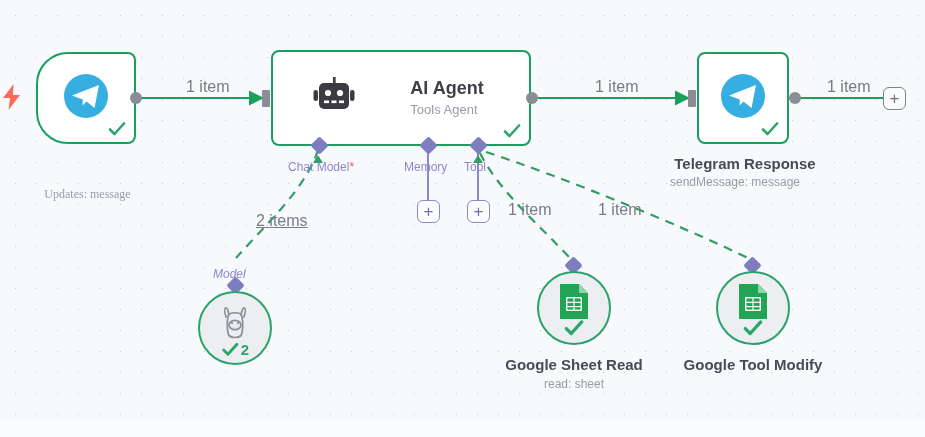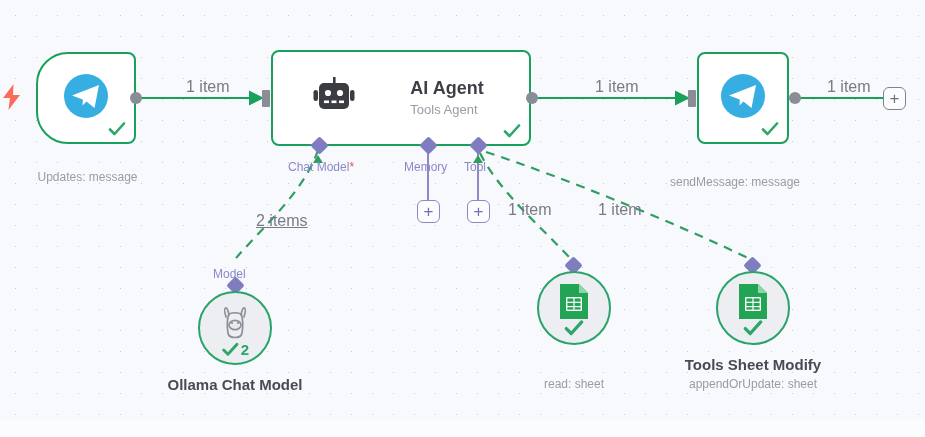--- a/index.html
+++ b/index.html
@@ -208,21 +208,21 @@
         <path d="M20.5 33.5 L20.8 27.5 L33 17.5 L20.8 27.5 Z" fill="#d7e8f2"></path>
       </svg>
     </span>
     <span class="node-check">
       <svg width="20" height="20" viewBox="0 0 20 20" xmlns="http://www.w3.org/2000/svg">
         <path d="M3 10.5 L7.5 15 L17 4.5" stroke="#2ca66a" stroke-width="2.6" fill="none" stroke-linecap="round" stroke-linejoin="round"></path>
       </svg>
     </span>
   </div>
   <div class="out-dot" style="left:130px; top:92px;"></div>
-  <div class="node-sub" style="left:0px; top:170px; width:175px;">Updates: message</div>
+  <div class="node-sub" style="left:0px; top:187px; width:175px;font-family:Liberation Serif, serif;">Updates: message</div>
 
   <div class="in-box" style="left:262px; top:90px;"></div>
   <div class="node agent" style="left:271px; top:50px; width:260px; height:96px;">
     <div style="display:flex; align-items:center; gap:18px; margin-left:-6px;">
       <span>
         <svg width="44" height="44" viewBox="0 0 44 44" xmlns="http://www.w3.org/2000/svg">
           <rect x="21" y="3" width="2.6" height="6" fill="#3b3b42"></rect>
           <rect x="1.5" y="16" width="4.5" height="11" rx="2.2" fill="#3b3b42"></rect>
           <rect x="38" y="16" width="4.5" height="11" rx="2.2" fill="#3b3b42"></rect>
           <rect x="7" y="9" width="30" height="26" rx="5" fill="#3b3b42"></rect>
@@ -266,25 +266,26 @@
         <path d="M20.5 33.5 L20.8 27.5 L33 17.5 L20.8 27.5 Z" fill="#d7e8f2"></path>
       </svg>
     </span>
     <span class="node-check">
       <svg width="20" height="20" viewBox="0 0 20 20" xmlns="http://www.w3.org/2000/svg">
         <path d="M3 10.5 L7.5 15 L17 4.5" stroke="#2ca66a" stroke-width="2.6" fill="none" stroke-linecap="round" stroke-linejoin="round"></path>
       </svg>
     </span>
   </div>
   <div class="out-dot" style="left:789px; top:92px;"></div>
+  <div class="node-title" style="left:655px; top:155px; width:180px;">Telegram Response</div>
   <div class="node-sub" style="left:645px; top:175px; width:180px;">sendMessage: message</div>
 
   <div class="plus-btn gray" style="left:883px; top:87px;">+</div>
 
-  <div class="port-label" style="left:213px; top:267px;">Model</div>
+  <div class="port-label" style="left:213px; top:267px;font-style:italic;">Model</div>
   <div class="diamond" style="left:229px; top:279px;"></div>
   <div class="cnode" style="left:198px; top:291px;">
     <span style="margin-top:-7px;">
       <svg width="34" height="36" viewBox="0 0 34 36" xmlns="http://www.w3.org/2000/svg">
         <g fill="none" stroke="#8d8f99" stroke-width="1.7" stroke-linejoin="round" stroke-linecap="round">
           <path d="M8 12 C6.5 7 6 3.5 7.5 3 C9 2.5 10.5 6 11 10"></path>
           <path d="M26 12 C27.5 7 28 3.5 26.5 3 C25 2.5 23.5 6 23 10"></path>
           <path d="M10.5 10 C9 15 9 22 10 28 C10.5 31 12 32.5 17 32.5 C22 32.5 23.5 31 24 28 C25 22 25 15 23.5 10 C22 7 12 7 10.5 10 Z"></path>
           <ellipse cx="17" cy="20" rx="6" ry="4.6" fill="#e9eaee" stroke="#8d8f99"></ellipse>
           <circle cx="14" cy="18" r="1.1" fill="#8d8f99" stroke="none"></circle>
@@ -292,21 +293,20 @@
         </g>
       </svg>
     </span>
     <span class="cnode-check">
       <svg width="19" height="19" viewBox="0 0 20 20" xmlns="http://www.w3.org/2000/svg">
         <path d="M3 10.5 L7.5 15 L17 4.5" stroke="#2ca66a" stroke-width="3" fill="none" stroke-linecap="round" stroke-linejoin="round"></path>
       </svg>
       <span class="cnode-count">2</span>
     </span>
   </div>
-  <div class="node-title" style="left:145px; top:376px; width:180px;">Ollama Chat Model</div>
 
   <div class="diamond" style="left:567px; top:259px;"></div>
   <div class="cnode" style="left:537px; top:271px;">
     <span style="margin-top:-8px;">
       <svg width="34" height="40" viewBox="0 0 34 40" xmlns="http://www.w3.org/2000/svg">
         <path d="M3 2 H22 L31 11 V37 H3 Z" fill="#23a455"></path>
         <path d="M22 2 L31 11 H22 Z" fill="#8ed6a8"></path>
         <rect x="9" y="15" width="16" height="14" rx="1.2" fill="#ffffff"></rect>
         <g fill="#23a455">
           <rect x="10.4" y="16.4" width="6" height="3.3"></rect>
@@ -317,20 +317,21 @@
           <rect x="17.6" y="25.2" width="6" height="2.4"></rect>
         </g>
       </svg>
     </span>
     <span class="cnode-check">
       <svg width="22" height="22" viewBox="0 0 20 20" xmlns="http://www.w3.org/2000/svg">
         <path d="M3 10.5 L7.5 15 L17 4.5" stroke="#2ca66a" stroke-width="3" fill="none" stroke-linecap="round" stroke-linejoin="round"></path>
       </svg>
     </span>
   </div>
+  <div class="node-title" style="left:484px; top:356px; width:180px;">Google Sheet Read</div>
   <div class="node-sub" style="left:484px; top:377px; width:180px;">read: sheet</div>
 
   <div class="diamond" style="left:746px; top:259px;"></div>
   <div class="cnode" style="left:716px; top:271px;">
     <span style="margin-top:-8px;">
       <svg width="34" height="40" viewBox="0 0 34 40" xmlns="http://www.w3.org/2000/svg">
         <path d="M3 2 H22 L31 11 V37 H3 Z" fill="#23a455"></path>
         <path d="M22 2 L31 11 H22 Z" fill="#8ed6a8"></path>
         <rect x="9" y="15" width="16" height="14" rx="1.2" fill="#ffffff"></rect>
         <g fill="#23a455">
@@ -342,22 +343,21 @@
           <rect x="17.6" y="25.2" width="6" height="2.4"></rect>
         </g>
       </svg>
     </span>
     <span class="cnode-check">
       <svg width="22" height="22" viewBox="0 0 20 20" xmlns="http://www.w3.org/2000/svg">
         <path d="M3 10.5 L7.5 15 L17 4.5" stroke="#2ca66a" stroke-width="3" fill="none" stroke-linecap="round" stroke-linejoin="round"></path>
       </svg>
     </span>
   </div>
-  <div class="node-title" style="left:663px; top:356px; width:180px;">Tools Sheet Modify</div>
-  <div class="node-sub" style="left:663px; top:377px; width:180px;">appendOrUpdate: sheet</div>
+  <div class="node-title" style="left:663px; top:356px; width:180px;">Google Tool Modify</div>
 
   <div class="conn-label" style="left:186px; top:78px;">1 item</div>
   <div class="conn-label" style="left:595px; top:78px;">1 item</div>
   <div class="conn-label" style="left:827px; top:78px;">1 item</div>
   <div class="conn-label" style="left:256px; top:212px;text-decoration:underline;">2 items</div>
   <div class="conn-label" style="left:508px; top:201px;">1 item</div>
   <div class="conn-label" style="left:598px; top:201px;">1 item</div>
 
   <div id="bottom-strip"></div>
 </div>

